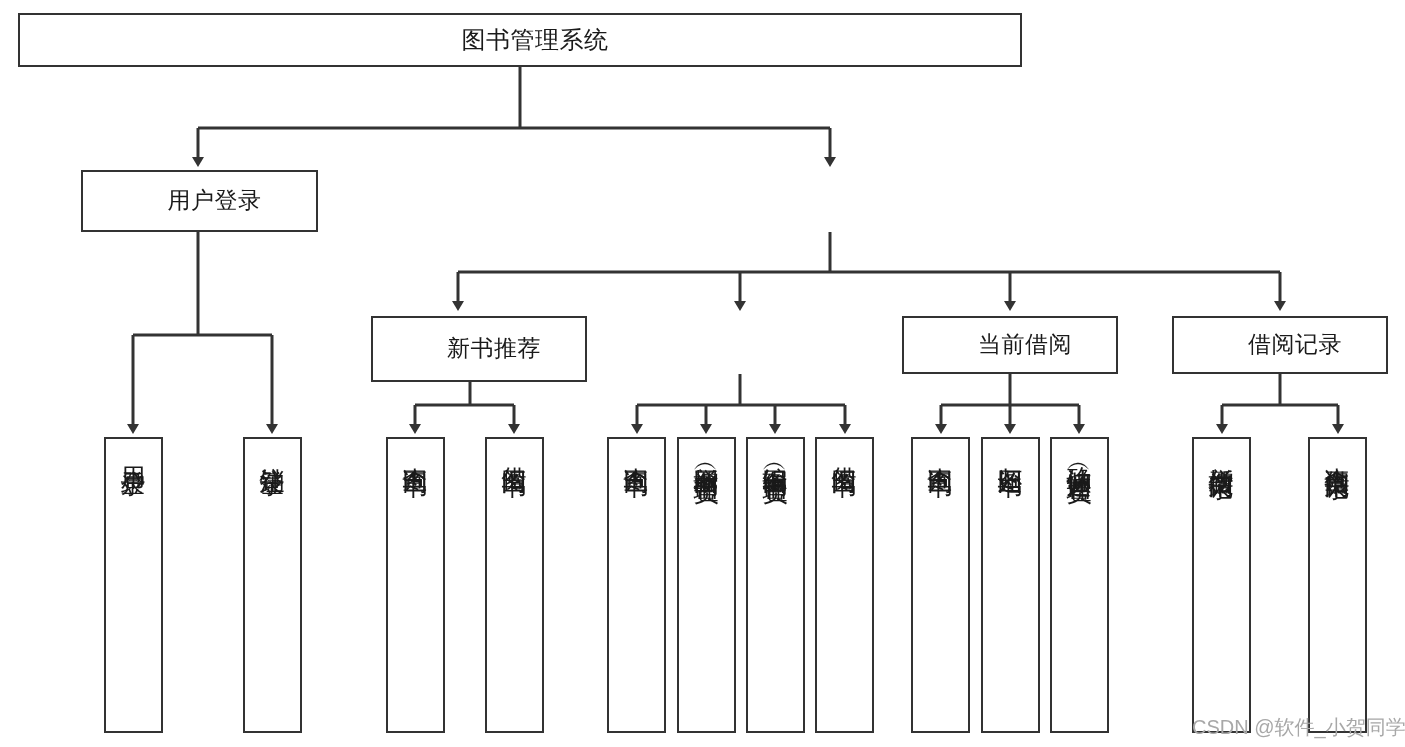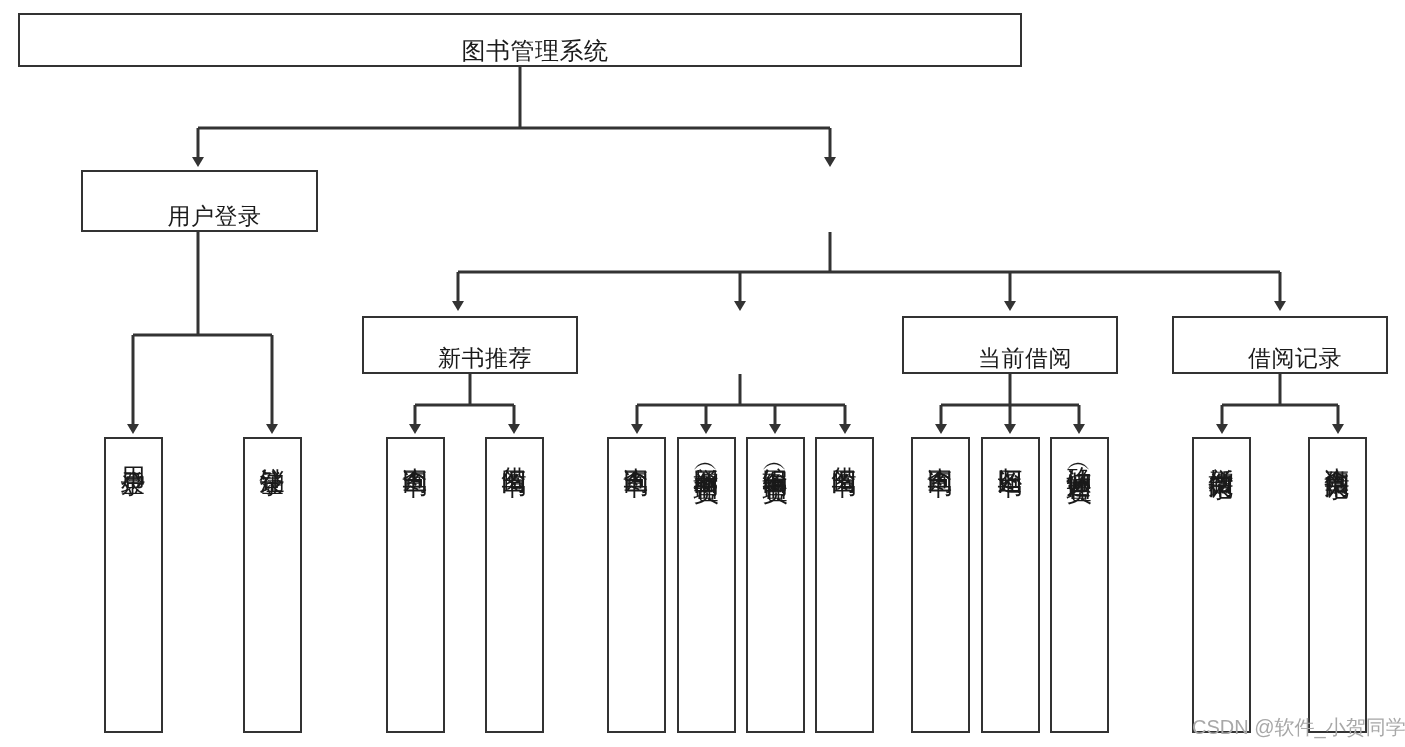--- a/index.html
+++ b/index.html
@@ -25,21 +25,21 @@
     width: 1405px;
     height: 747px;
     pointer-events: none;
   }
   .node {
     position: absolute;
     box-sizing: border-box;
     border: 2px solid #333333;
     background: #ffffff;
     display: flex;
-    align-items: flex-end;
+    align-items: center;
     justify-content: center;
     color: #1a1a1a;
     padding-left: 30px;
   }
   .node-label {
     display: block;
     text-align: center;
     line-height: 1.18;
     letter-spacing: 0.5px;
   }
@@ -129,21 +129,21 @@
 
   <div class="node root h-node" style="left:18px; top:13px; width:1004px; height:54px;">
     <span class="node-label">图书管理系统</span>
   </div>
 
   <div class="node h-node" style="left:81px; top:170px; width:237px; height:62px;">
     <span class="node-label">用户登录</span>
   </div>
 
 
-  <div class="node h-node" style="left:362px; top:316px; width:216px; height:58px;">
+  <div class="node h-node" style="left:371px; top:316px; width:216px; height:66px;">
     <span class="node-label">新书推荐</span>
   </div>
 
 
   <div class="node h-node" style="left:902px; top:316px; width:216px; height:58px;">
     <span class="node-label">当前借阅</span>
   </div>
 
   <div class="node h-node" style="left:1172px; top:316px; width:216px; height:58px;">
     <span class="node-label">借阅记录</span>

